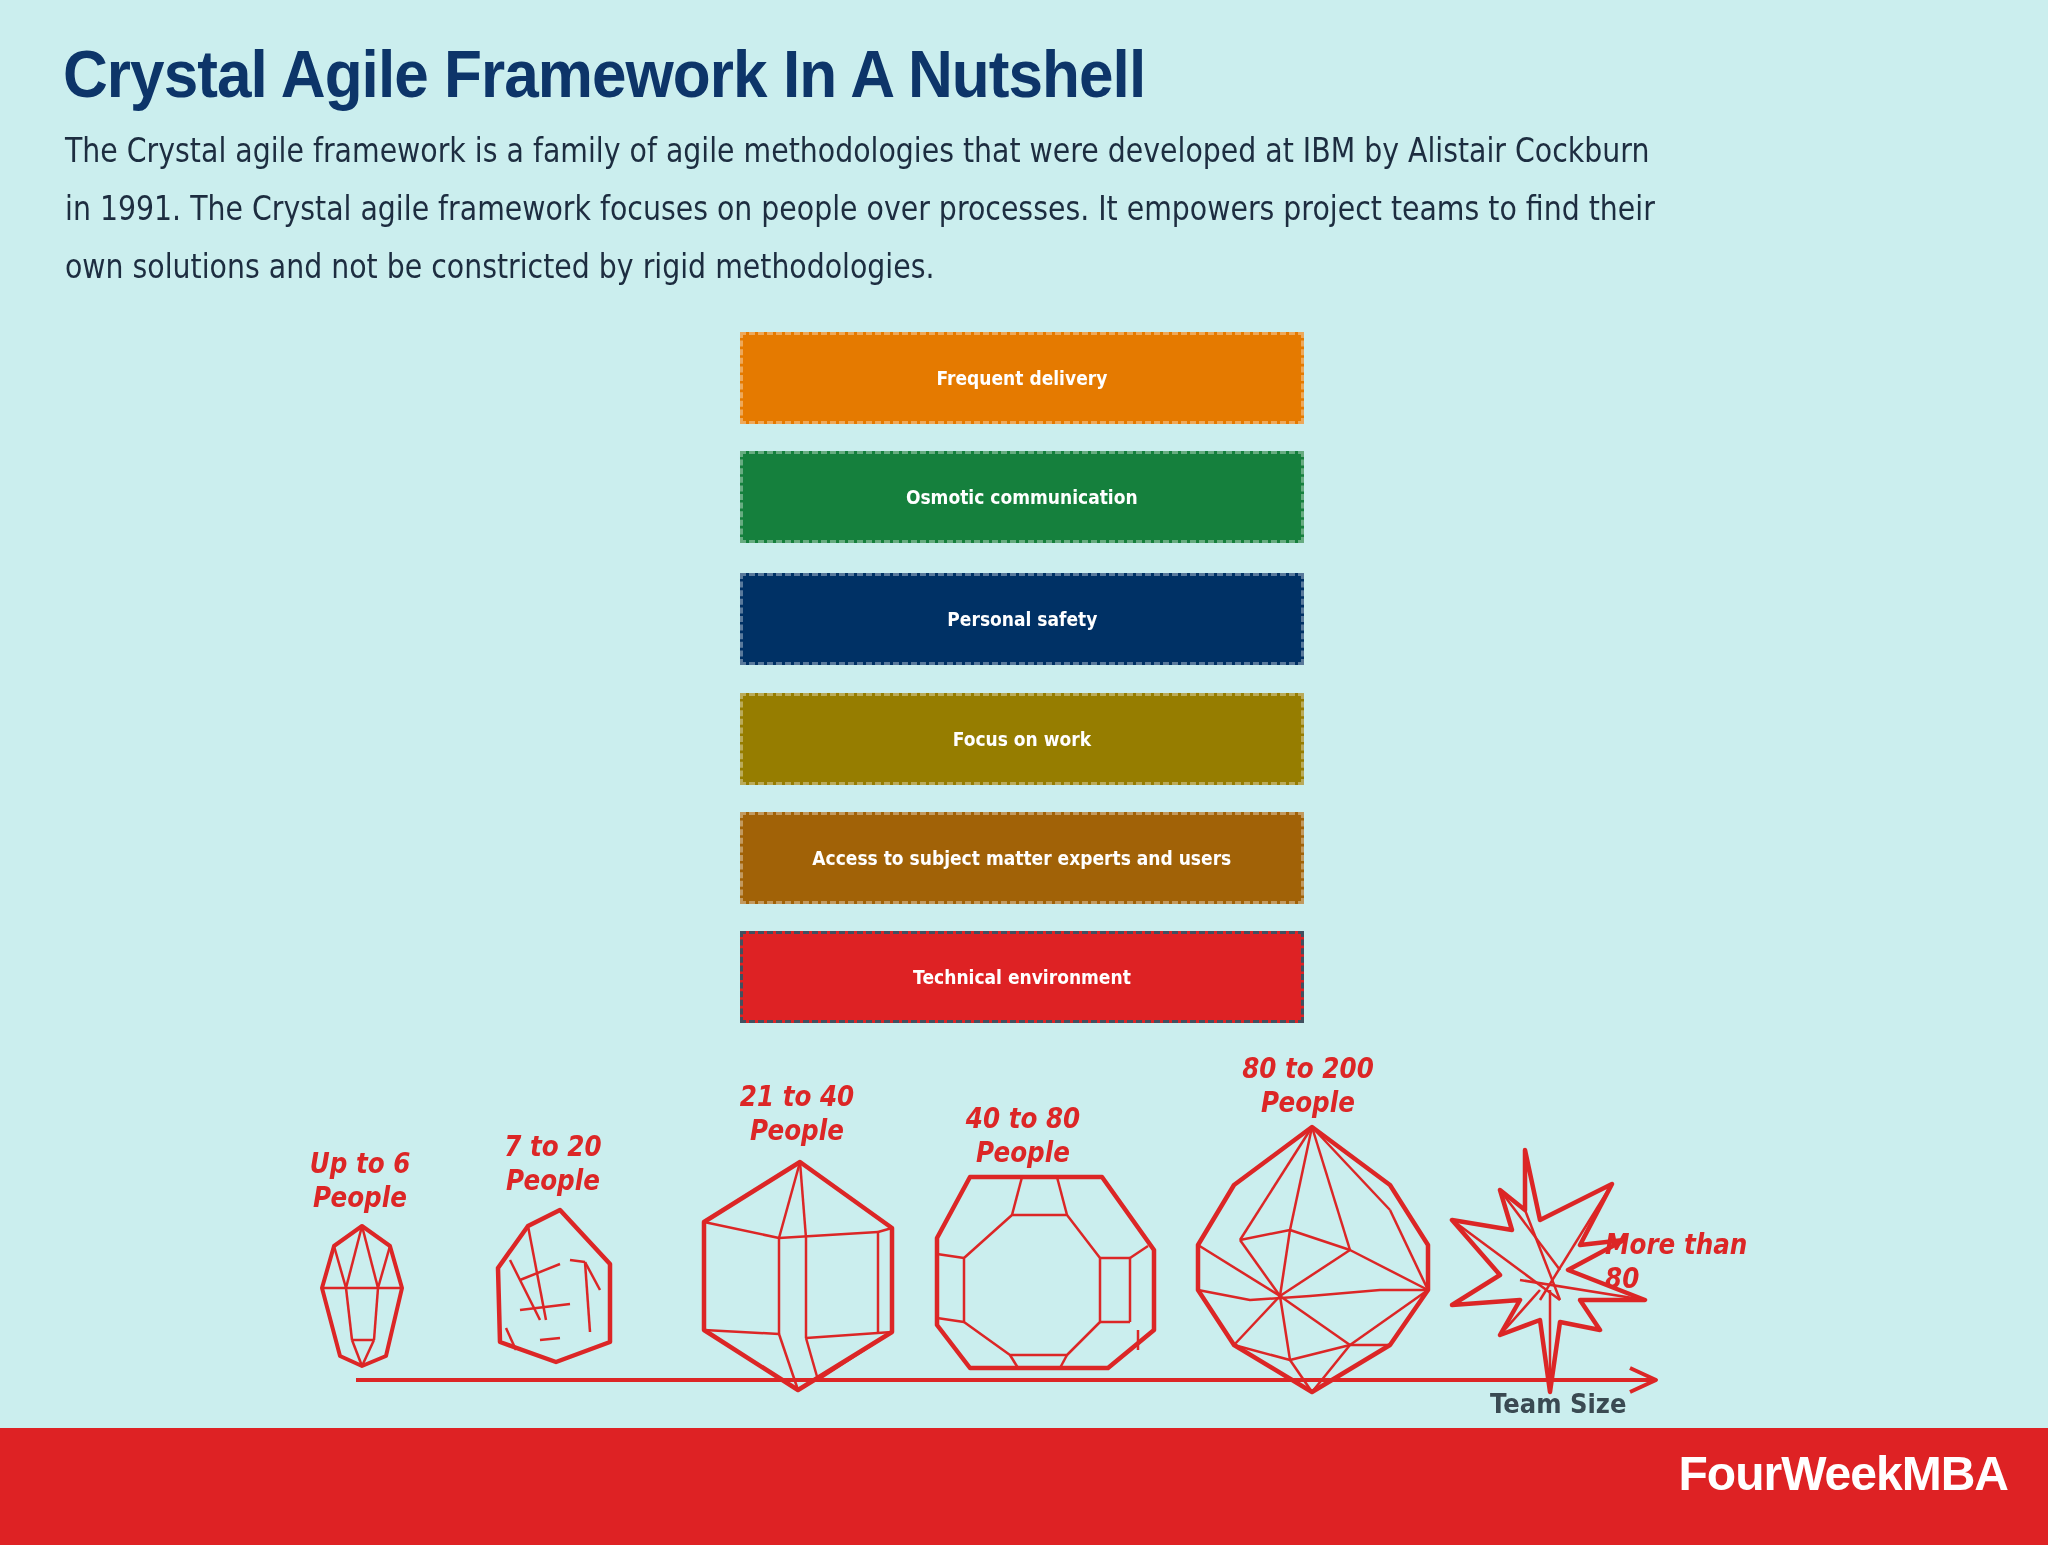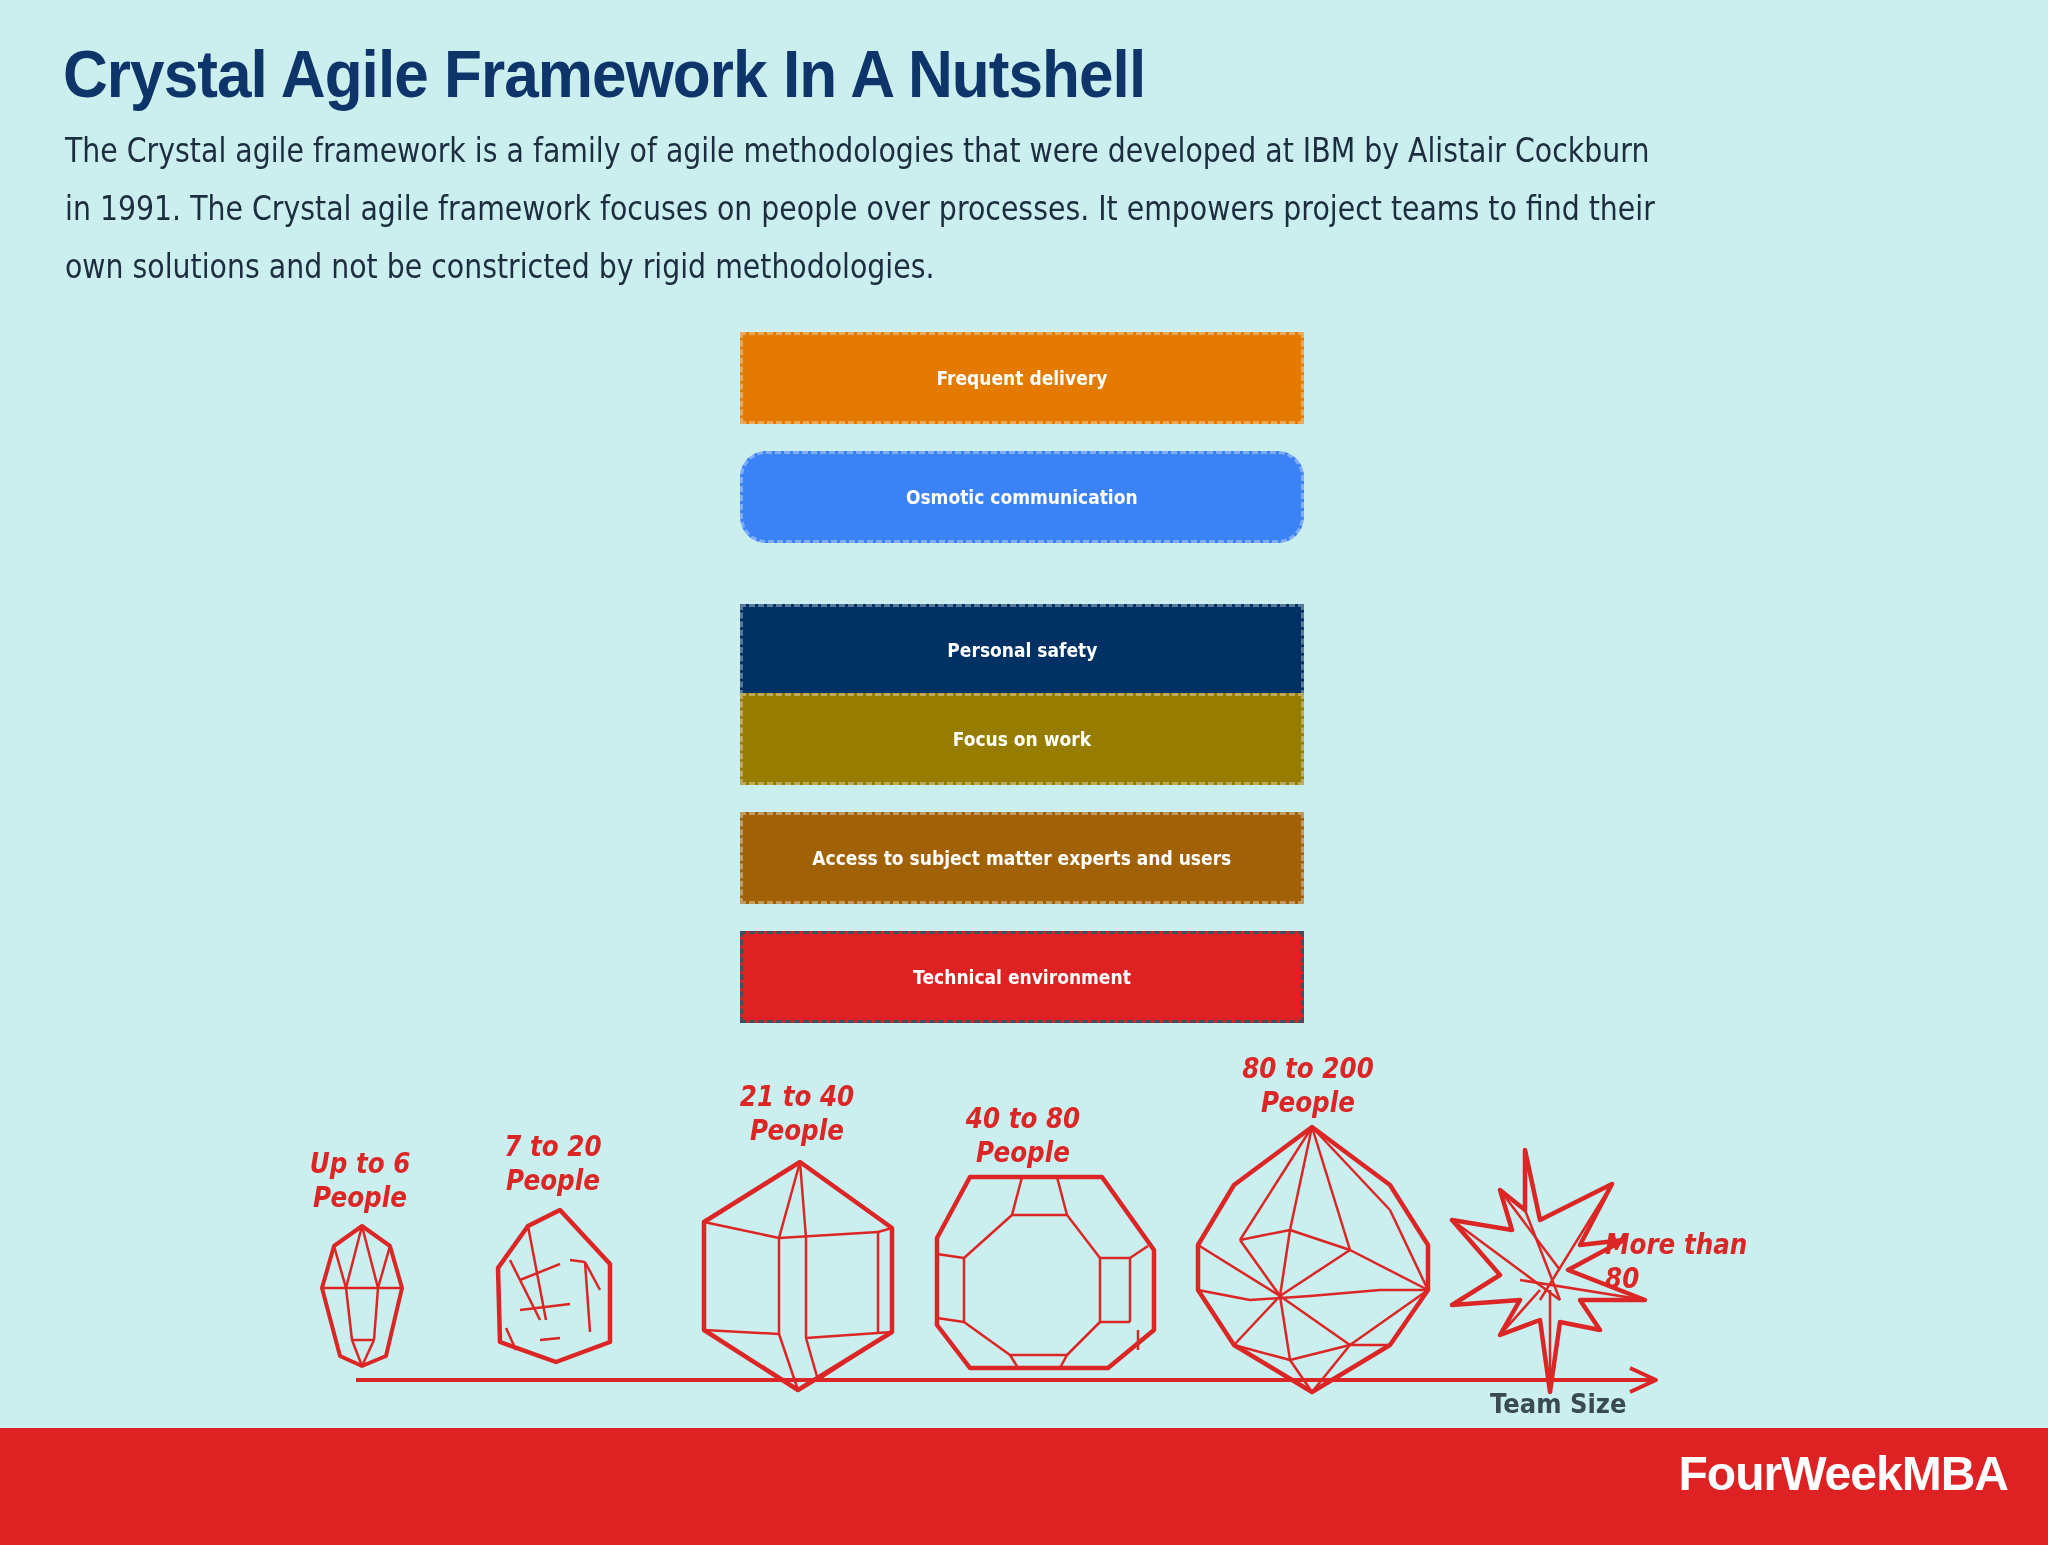--- a/index.html
+++ b/index.html
@@ -52,24 +52,24 @@
 </style>
 </head>
 <body>
 
 <h1 class="title">Crystal Agile Framework In A Nutshell</h1>
 <p class="intro">The Crystal agile framework is a family of agile methodologies that were developed at IBM by Alistair Cockburn in 1991. The Crystal agile framework focuses on people over processes. It empowers project teams to find their own solutions and not be constricted by rigid methodologies.</p>
 
 <div class="box" style="top:332px;background:#e57a00;">
     <span>Frequent delivery</span>
   </div>
-<div class="box" style="top:451px;background:#3b82f6;border-radius:26px;">
+<div class="box" style="top:451px;background:#15803d;">
     <span>Osmotic communication</span>
   </div>
-<div class="box" style="top:604px;background:#003165;">
+<div class="box" style="top:573px;background:#003165;">
     <span>Personal safety</span>
   </div>
 <div class="box" style="top:693px;background:#967d00;">
     <span>Focus on work</span>
   </div>
 <div class="box" style="top:812px;background:#a16207;">
     <span>Access to subject matter experts and users</span>
   </div>
 <div class="box" style="top:931px;background:#de2224;border-color:rgba(0,100,120,0.7);">
     <span>Technical environment</span>

